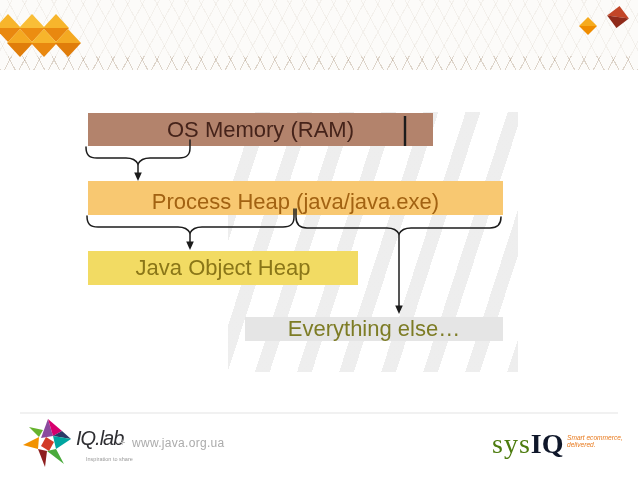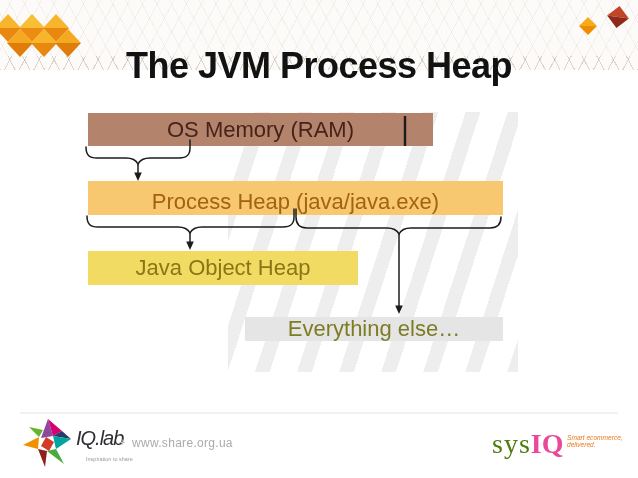--- a/index.html
+++ b/index.html
@@ -54,21 +54,21 @@
 
   
   .footer-divider{position:absolute;left:20px;top:412px;width:598px;height:2px;background:#f1f1f1;}
   .iqlab-star{position:absolute;left:22px;top:418px;}
   .iqlab-name{position:absolute;left:76px;top:427px;font-size:20px;font-weight:normal;font-style:italic;color:#2e2e32;letter-spacing:-1px;}
   .iqlab-tagline{position:absolute;left:86px;top:456px;font-size:10px;color:#9a9a9a;transform:scale(0.55);transform-origin:left top;white-space:nowrap;}
   .iqlab-sep{position:absolute;left:119px;top:436px;font-size:11px;color:#bdbdbd;}
   .iqlab-url{position:absolute;left:132px;top:436px;font-size:12px;color:#ababab;letter-spacing:0.3px;}
   .sysiq{position:absolute;left:492px;top:428px;font-family:"Liberation Serif",serif;font-size:28px;}
   .sysiq .sys{color:#4d7c0f;letter-spacing:1px;}
-  .sysiq .iq{color:#ec4899;font-weight:bold;}
+  .sysiq .iq{color:#0f172a;font-weight:bold;}
   .sysiq-tagline{position:absolute;left:567px;top:434px;font-size:10px;line-height:11px;color:#e87a1e;font-style:italic;transform:scale(0.66);transform-origin:left top;white-space:nowrap;}
 </style>
 </head>
 <body>
 
 <div class="slide">
 
   <div class="header-band"></div>
   <div class="header-zigzag"></div>
 
@@ -82,21 +82,20 @@
         <polygon points="43,18 69,18 56,32" fill="#e9880f"></polygon>
       <polygon points="20,19 33,33 7,33" fill="#f4a922"></polygon>
         <polygon points="7,33 33,33 20,47" fill="#e07d0a"></polygon>
       <polygon points="44,19 57,33 31,33" fill="#f7b52c"></polygon>
         <polygon points="31,33 57,33 44,47" fill="#e9880f"></polygon>
       <polygon points="68,19 81,33 55,33" fill="#f4a922"></polygon>
         <polygon points="55,33 81,33 68,47" fill="#e07d0a"></polygon>
     </g>
   </svg>
 
-  <h1 class="slide-title">The JVM Process Heap</h1>
 
   <svg class="corner-diamonds" width="68" height="44">
     <g transform="rotate(8 48 15)">
       <polygon points="48,4 59,15 37,15" fill="#c24527"></polygon>
         <polygon points="37,15 59,15 48,26" fill="#8f2a1a"></polygon>
     </g>
     <polygon points="18,15 27,24 9,24" fill="#f6ab1e"></polygon>
       <polygon points="9,24 27,24 18,33" fill="#ef8c00"></polygon>
   </svg>
 
@@ -143,21 +142,21 @@
     <polygon points="49,21 31,18 34,31" fill="#00a5a0"></polygon>
     <polygon points="42,46 34,31 25,33" fill="#4aaa3c"></polygon>
     <polygon points="23,49 25,33 16,31" fill="#8e1f1f"></polygon>
     <polygon points="1,27 17,19 16,31" fill="#f29100"></polygon>
     <polygon points="7,9 17,19 21,12" fill="#66b32e"></polygon>
     <polygon points="24,19 32,24 27,33 19,28" fill="#d23b27"></polygon>
   </svg>
   <div class="iqlab-name">IQ.lab</div>
   <div class="iqlab-tagline">Inspiration to share</div>
   <div class="iqlab-sep">+</div>
-  <div class="iqlab-url">www.share.org.ua</div>
+  <div class="iqlab-url">www.java.org.ua</div>
 
   <div class="sysiq"><span class="sys">sys</span><span class="iq">IQ</span></div>
   <div class="sysiq-tagline">
     <div>Smart ecommerce,</div>
     <div>delivered.</div>
   </div>
 
 </div>
 
 </body></html>

